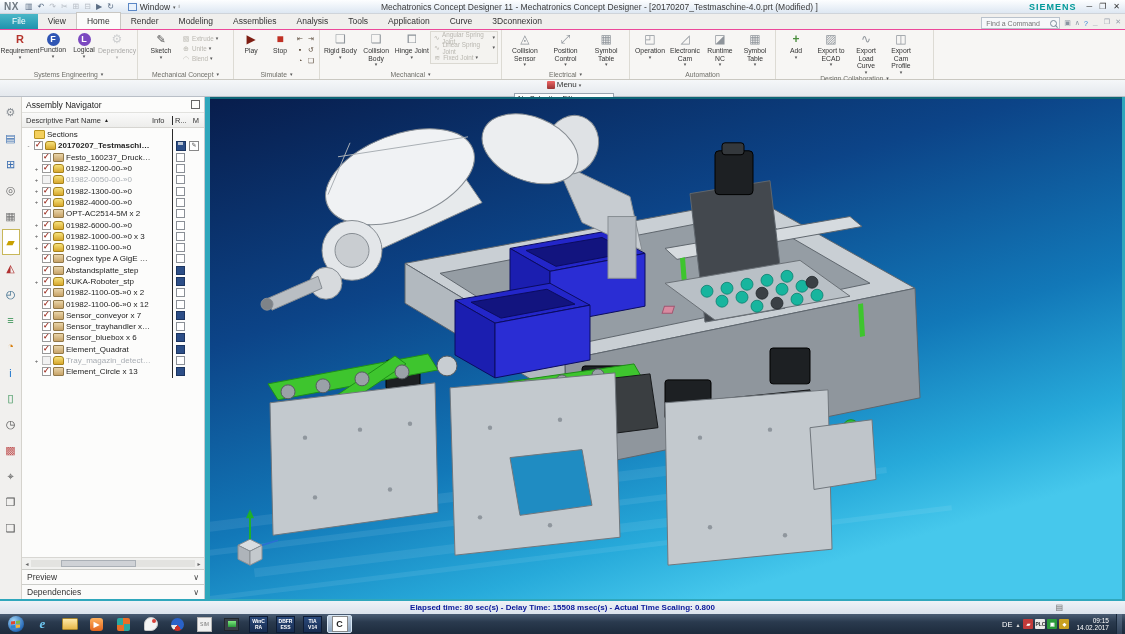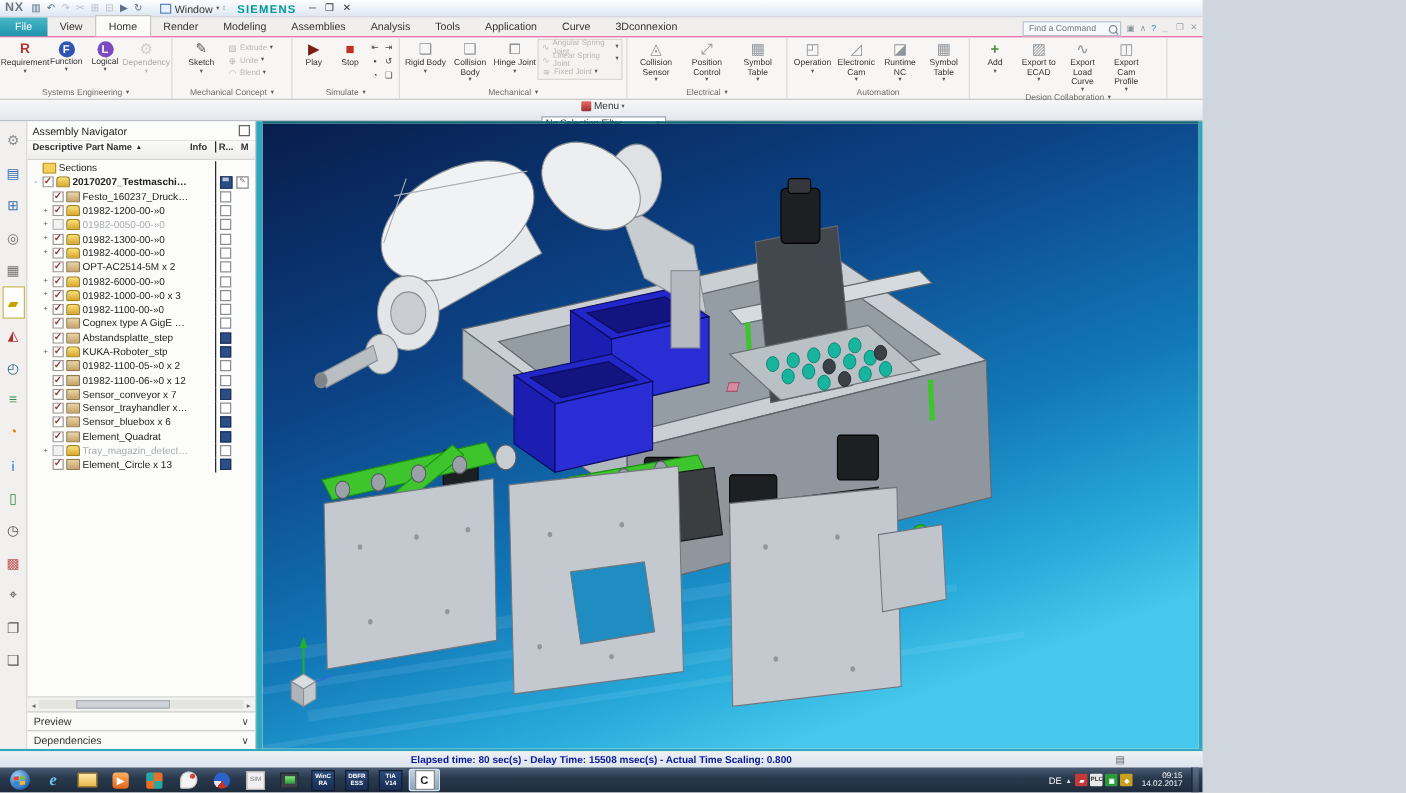--- a/index.html
+++ b/index.html
@@ -1,17 +1,17 @@
 <!DOCTYPE html>
 <html><head>
 <meta charset="utf-8">
 <style>
   html,body{margin:0;padding:0;width:1125px;height:634px;overflow:hidden;
     font-family:"Liberation Sans",sans-serif;background:#cfd6de;-webkit-font-smoothing:antialiased;}
-  #app{position:relative;width:962px;height:634px;background:#e8e6e3;}
+  #app{position:relative;width:1125px;height:634px;background:#e8e6e3;}
   
   .titlebar{position:absolute;left:0;top:0;width:100%;height:14px;
     background:linear-gradient(#fdfeff,#dde7f2);display:flex;align-items:center;
     font-size:8.5px;color:#444;border-bottom:1px solid #cfd4da;box-sizing:border-box;}
   .nxlogo{font-weight:bold;font-size:10px;color:#6e7880;margin:0 6px 0 4px;letter-spacing:0.5px;}
   .qat{display:flex;align-items:center;gap:5px;margin-right:8px;}
   .qat .qi{font-size:8px;color:#5a6d84;cursor:default;}
   .qat .qi.grey{color:#b6bcc4;}
   .winmenu{display:flex;align-items:center;gap:3px;margin-left:6px;color:#333;}
   .wicon{width:7px;height:6px;border:1px solid #5b87c5;background:#eaf2fb;display:inline-block;}
@@ -80,22 +80,22 @@
   .resourcebar{position:absolute;left:0;top:0;width:22px;height:100%;background:#f1f0ee;
     border-right:1px solid #d5d3cd;display:flex;flex-direction:column;align-items:center;padding-top:2px;box-sizing:border-box;}
   .rbi{width:18px;height:26px;display:flex;align-items:center;justify-content:center;font-size:11px;cursor:default;}
   .rbi.active{background:#fff;border:1px solid #c8b75a;box-sizing:border-box;}
   
   .panel{position:absolute;left:22px;top:0;width:183px;height:100%;background:#fcfcfb;
     display:flex;flex-direction:column;box-sizing:border-box;border-right:1px solid #c5cad0;}
   .phead{height:15px;display:flex;align-items:center;font-size:8.5px;color:#222;padding:0 4px;
     border-bottom:1px solid #e2e2df;}
   .ppin{margin-left:auto;width:7px;height:7px;border:1px solid #666;}
-  .pcols{height:14px;display:flex;align-items:flex-start;font-size:7.5px;color:#333;
-    background:linear-gradient(#fafafa,#ededeb);border-bottom:1px solid #d6d5d1;font-weight:bold;}
+  .pcols{height:14px;display:flex;align-items:center;font-size:7.5px;color:#333;
+    background:linear-gradient(#fafafa,#ededeb);border-bottom:1px solid #d6d5d1;}
   .colname{flex:1;display:flex;align-items:center;gap:3px;padding-left:4px;overflow:hidden;white-space:nowrap;}
   .sort{font-size:5px;color:#222;}
   .colinfo{width:20px;}
   .colrm{width:32px;border-left:1.5px solid #2a2a2a;display:flex;gap:6px;padding-left:2px;box-sizing:border-box;}
   #tree{flex:1;overflow:hidden;padding-top:1px;}
   .trow{height:11.3px;display:flex;align-items:center;font-size:8px;color:#222;white-space:nowrap;}
   .trow.grey{color:#a8adb3;}
   .trow.bold .tlabel{font-weight:bold;}
   .tname{flex:1;display:flex;align-items:center;gap:2px;overflow:hidden;padding-left:3px;}
   .texp{width:7px;font-size:6px;color:#555;text-align:center;flex:none;}
@@ -181,20 +181,21 @@
         <span class="qi grey">⊟</span>
         <span class="qi">▶</span>
         <span class="qi">↻</span>
       </span>
     <span class="winmenu">
       <span class="wicon"></span>
       <span>Window</span>
       <span class="dd6">▾</span>
       <span class="dd6">᎒</span>
     </span>
+    <span class="apptitle">Mechatronics Concept Designer 11 - Mechatronics Concept Designer - [20170207_Testmaschine-4.0.prt (Modified) ]</span>
     <span class="brand">SIEMENS</span>
     <span class="winctl" id="winctl">
         <span>─</span>
         <span>❐</span>
         <span>✕</span>
       </span>
   </div>
 
   <div class="tabrow">
     <div id="tabs">

